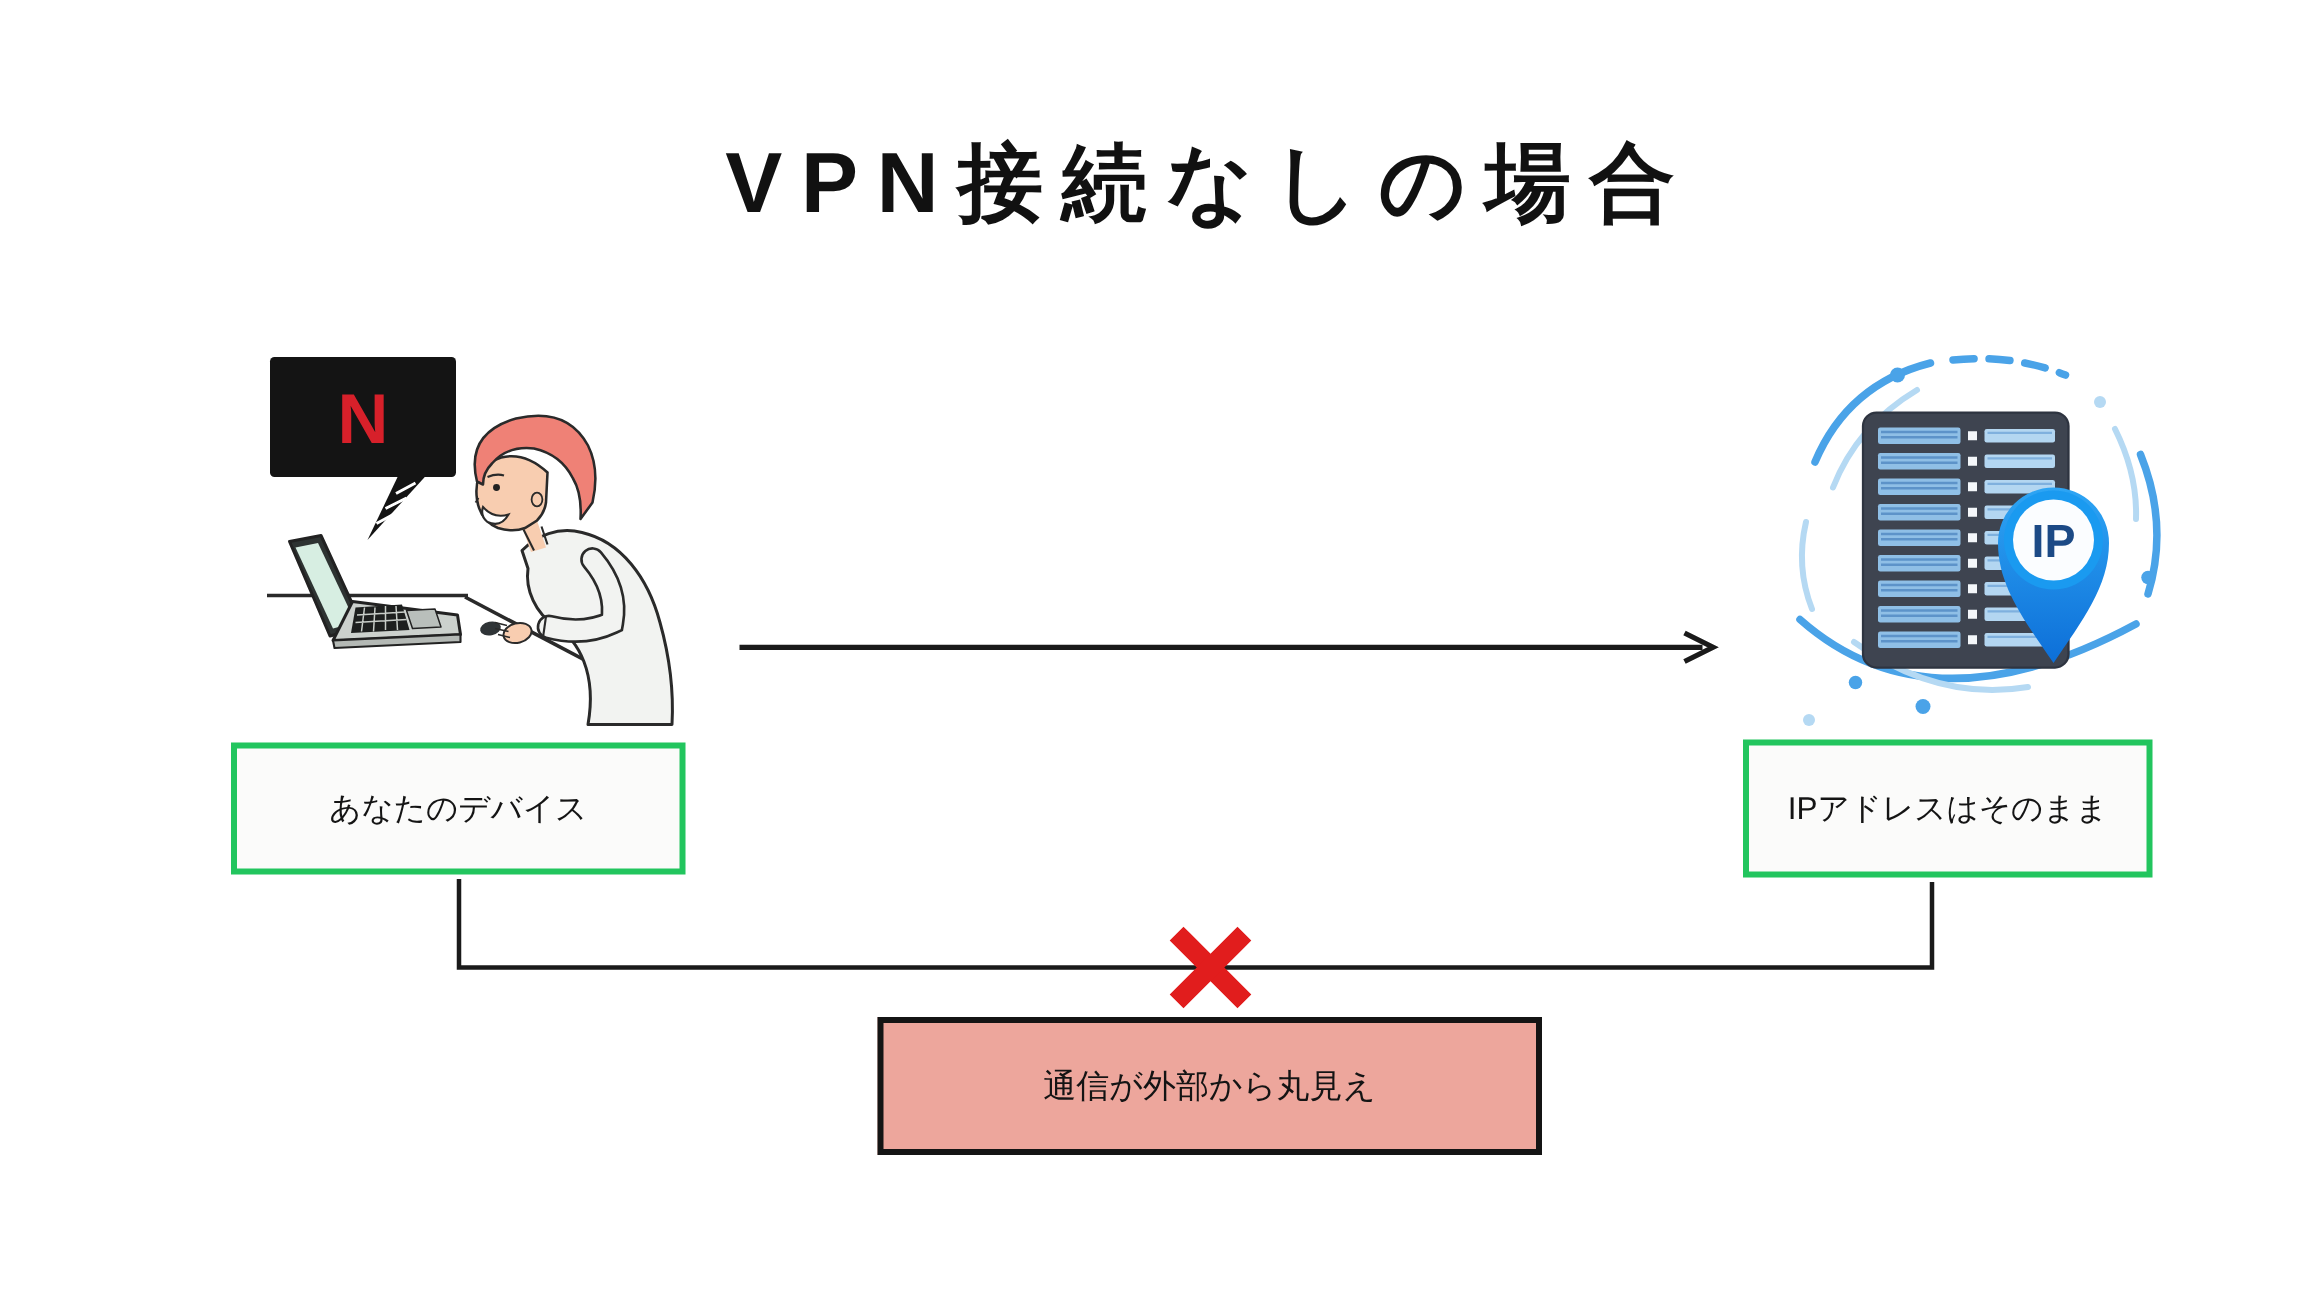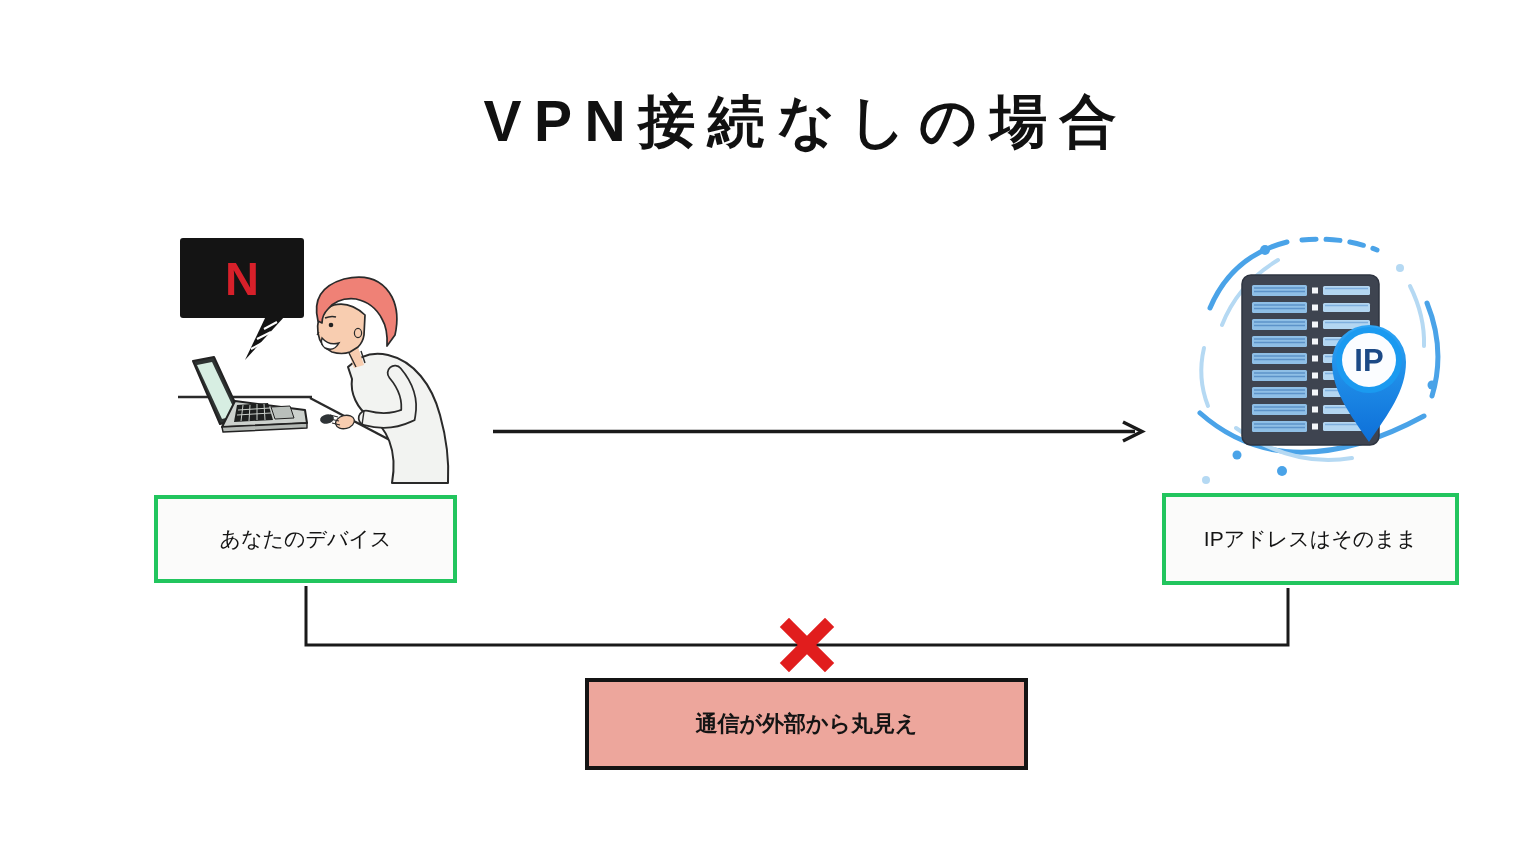--- a/index.html
+++ b/index.html
@@ -12,26 +12,26 @@
     left:0;top:84px;width:1536px;text-align:center;
     font-size:57px;font-weight:800;letter-spacing:0.22em;text-indent:0.22em;
     color:#111111;white-space:nowrap;
   }
   .label-box{
     box-sizing:border-box;background:#fbfbfa;border:4px solid #22c55e;
     display:flex;align-items:center;justify-content:center;
     font-size:21px;font-weight:400;color:#141414;white-space:nowrap;
   }
   .device-box{left:122px;top:495px;width:303px;height:88px;}
-  .ip-box{left:1130px;top:493px;width:297px;height:92px;}
+  .ip-box{left:1130px;top:493px;width:273px;height:92px;}
   .warning-box{
     box-sizing:border-box;left:553px;top:678px;width:443px;height:92px;
     background:#eda69c;border:4px solid #141414;
     display:flex;align-items:center;justify-content:center;
-    font-size:22px;font-weight:700;color:#141414;white-space:nowrap;
+    font-size:22px;font-weight:400;color:#141414;white-space:nowrap;
   }
   svg{display:block;}
 </style>
 </head>
 <body>
 
 <div class="stage">
 
   <div class="abs page-title">VPN接続なしの場合</div>
 

